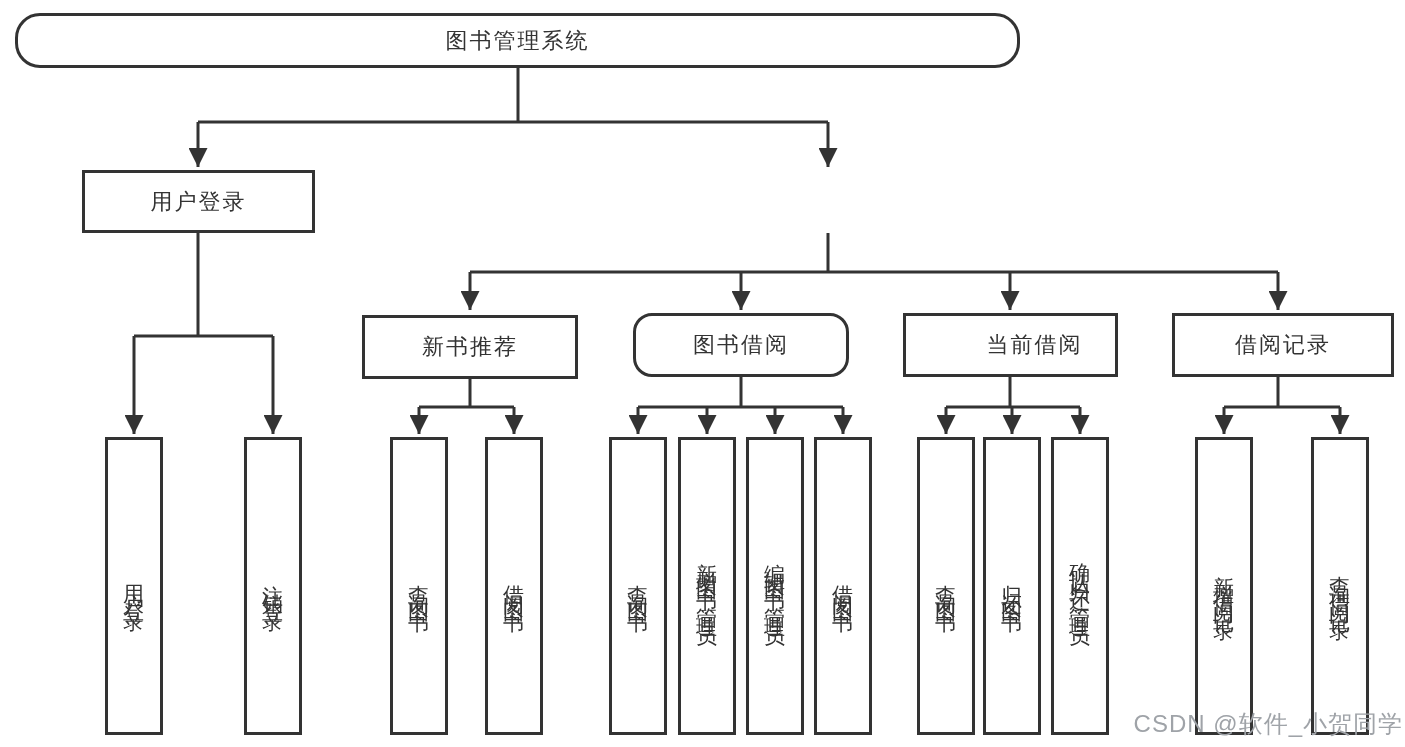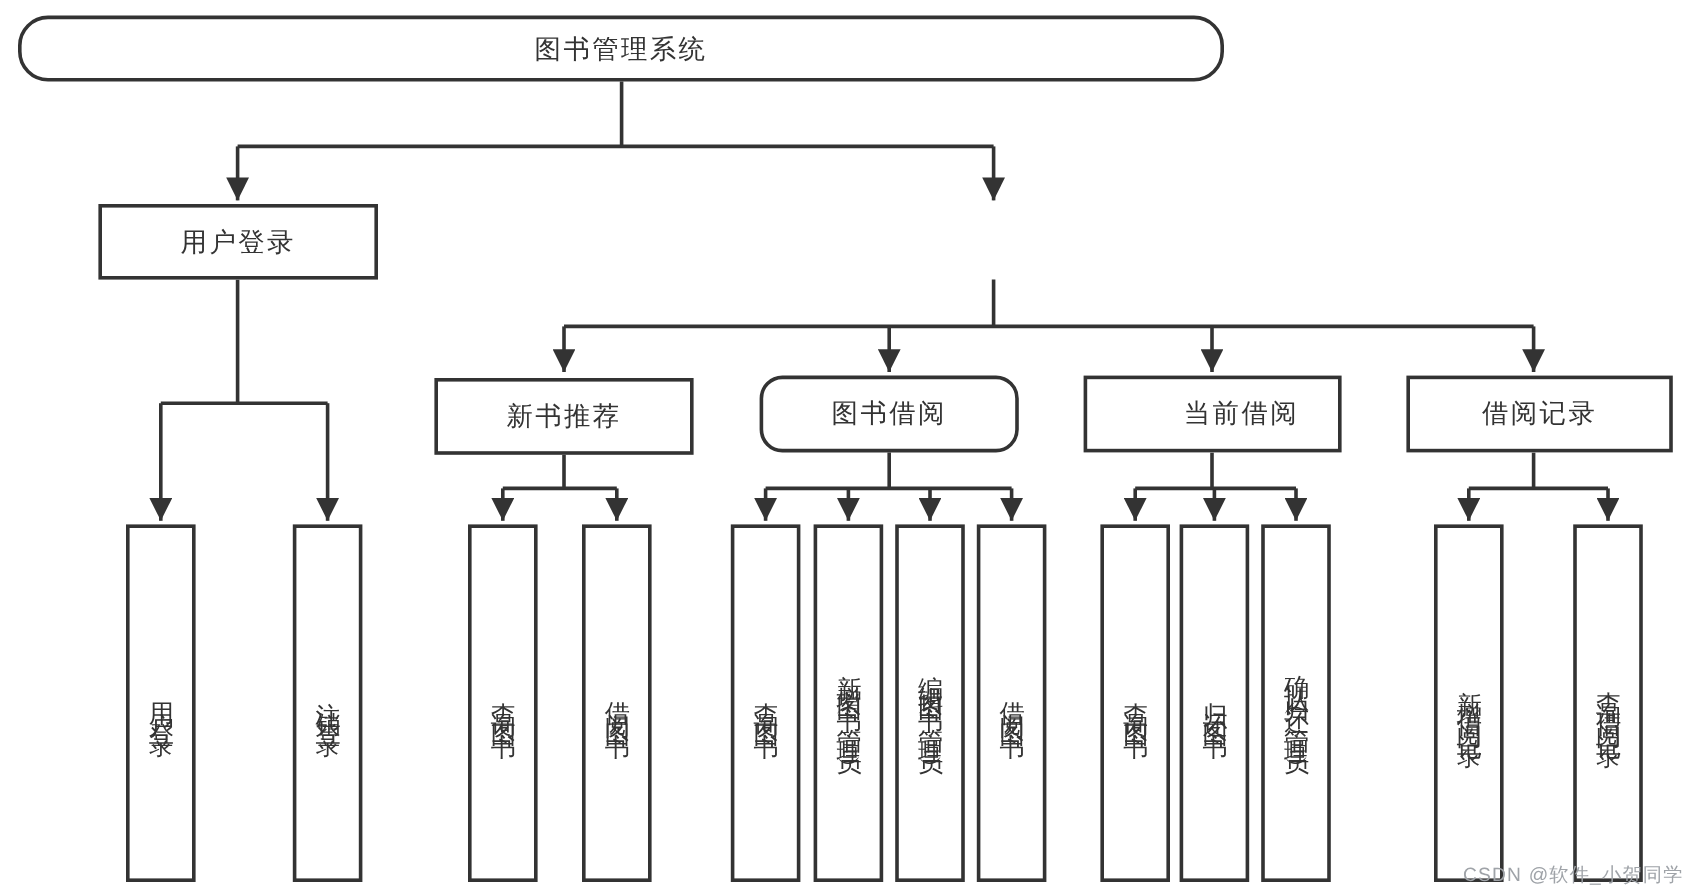--- a/index.html
+++ b/index.html
@@ -17,21 +17,21 @@
     display:flex;align-items:center;justify-content:center;
   }
   .hbox span{font-size:22px;letter-spacing:2px;white-space:nowrap;}
   .vbox{width:58px;height:298px;top:437px;}
   .vbox span{
     writing-mode:vertical-rl;text-orientation:mixed;
     font-size:21px;line-height:1;letter-spacing:9px;white-space:nowrap;
   }
   .watermark{
     position:absolute;right:2px;bottom:7px;
-    font-size:16px;color:var(--wm,#9fa3a8);letter-spacing:1px;white-space:nowrap;
+    font-size:24px;color:var(--wm,#9fa3a8);letter-spacing:1px;white-space:nowrap;
   }
 </style>
 </head>
 <body>
 
 <div class="stage">
 
   <svg class="wires" width="1405" height="747" viewBox="0 0 1405 747" xmlns="http://www.w3.org/2000/svg">
     <defs>
       <marker id="ah" class="ah" markerUnits="userSpaceOnUse" viewBox="0 0 10 10" markerWidth="27" markerHeight="19" refX="10" refY="5" orient="auto">

